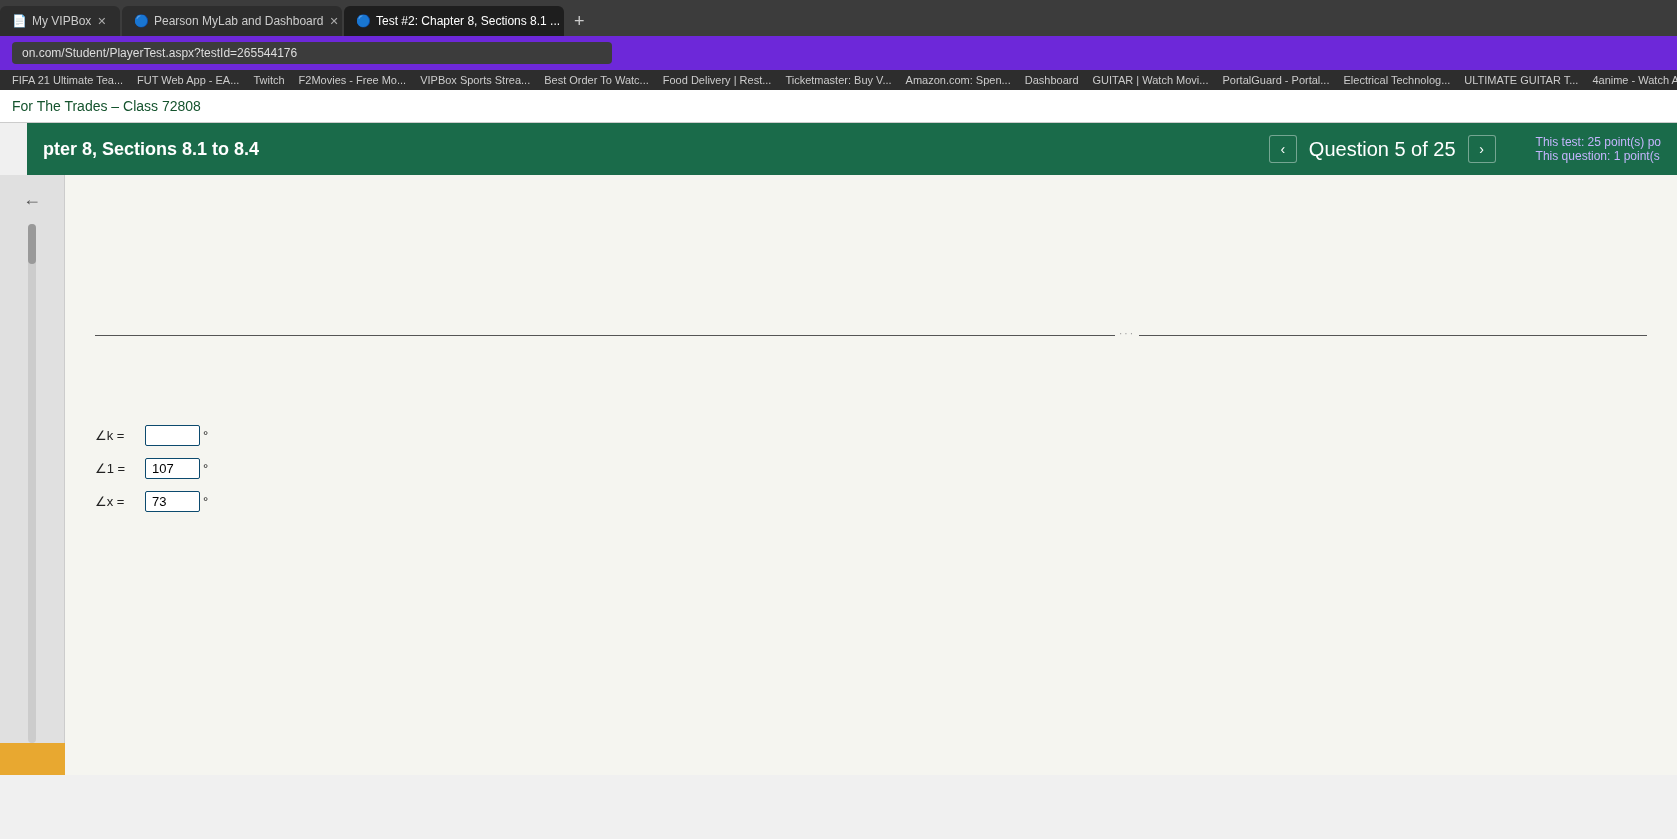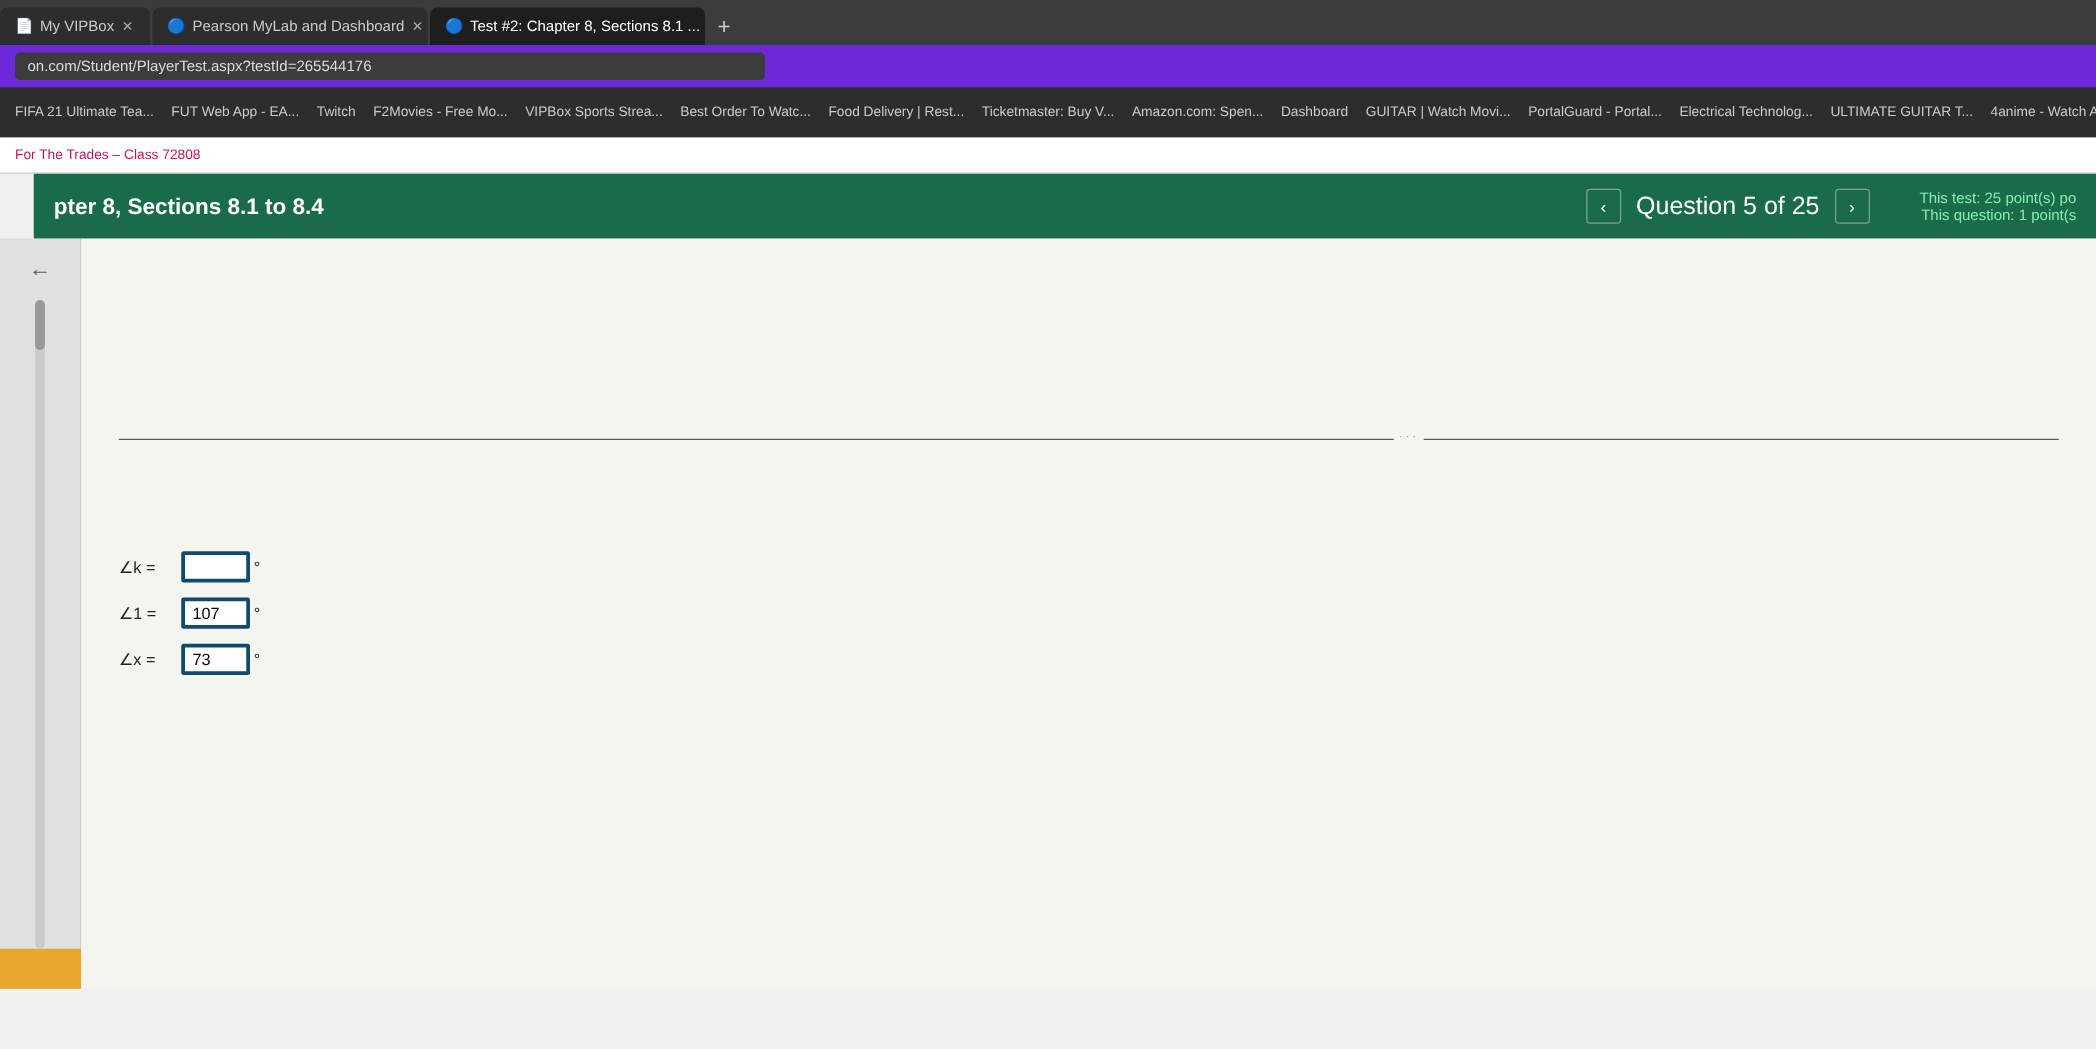--- a/index.html
+++ b/index.html
@@ -79,37 +79,37 @@
       padding: 4px 10px;
       width: 600px;
       outline: none;
     }
 
     .bookmarks-bar {
       background: #2d2d2d;
       padding: 0 8px;
       display: flex;
       align-items: center;
-      height: 40px;
+      height: 20px;
       gap: 6px;
       overflow: hidden;
     }
     .bookmark-item {
       color: #ccc;
       font-size: 11px;
       white-space: nowrap;
       cursor: pointer;
       padding: 2px 4px;
       border-radius: 3px;
     }
     .course-title {
       background: #fff;
       padding: 8px 12px;
-      font-size: 11px;
-      color: #be185d;
+      font-size: 14px;
+      color: #14532d;
       border-bottom: 1px solid #ccc;
     }
 
     .test-header {
       background: #1a6b4a;
       color: #fff;
       padding: 0 16px;
       display: flex;
       align-items: center;
       height: 52px;
@@ -138,22 +138,21 @@
       align-items: center;
       justify-content: center;
     }
     .question-counter {
       font-size: 20px;
       font-weight: 500;
     }
     .test-info {
       margin-left: 40px;
       font-size: 12px;
-      text-align: right;
-      color: #86efac;
+      color: #c4b5fd;
     }
 
     
     .main-content {
       display: flex;
       background: #e8e8e8;
       min-height: 600px;
     }
     .sidebar-panel {
       width: 65px;
@@ -234,21 +233,21 @@
       align-items: center;
       margin-bottom: 12px;
       font-size: 13px;
       color: #222;
     }
     .answer-label {
       min-width: 50px;
       font-size: 13px;
     }
     .answer-input {
-      border: 3px solid #0c4a6e;
+      border: 1px solid #0c4a6e;
       border-radius: 2px;
       padding: 2px 6px;
       font-size: 13px;
       width: 55px;
       outline: none;
       background: #fff;
     }
     .answer-unit {
       margin-left: 3px;
       font-size: 13px;

